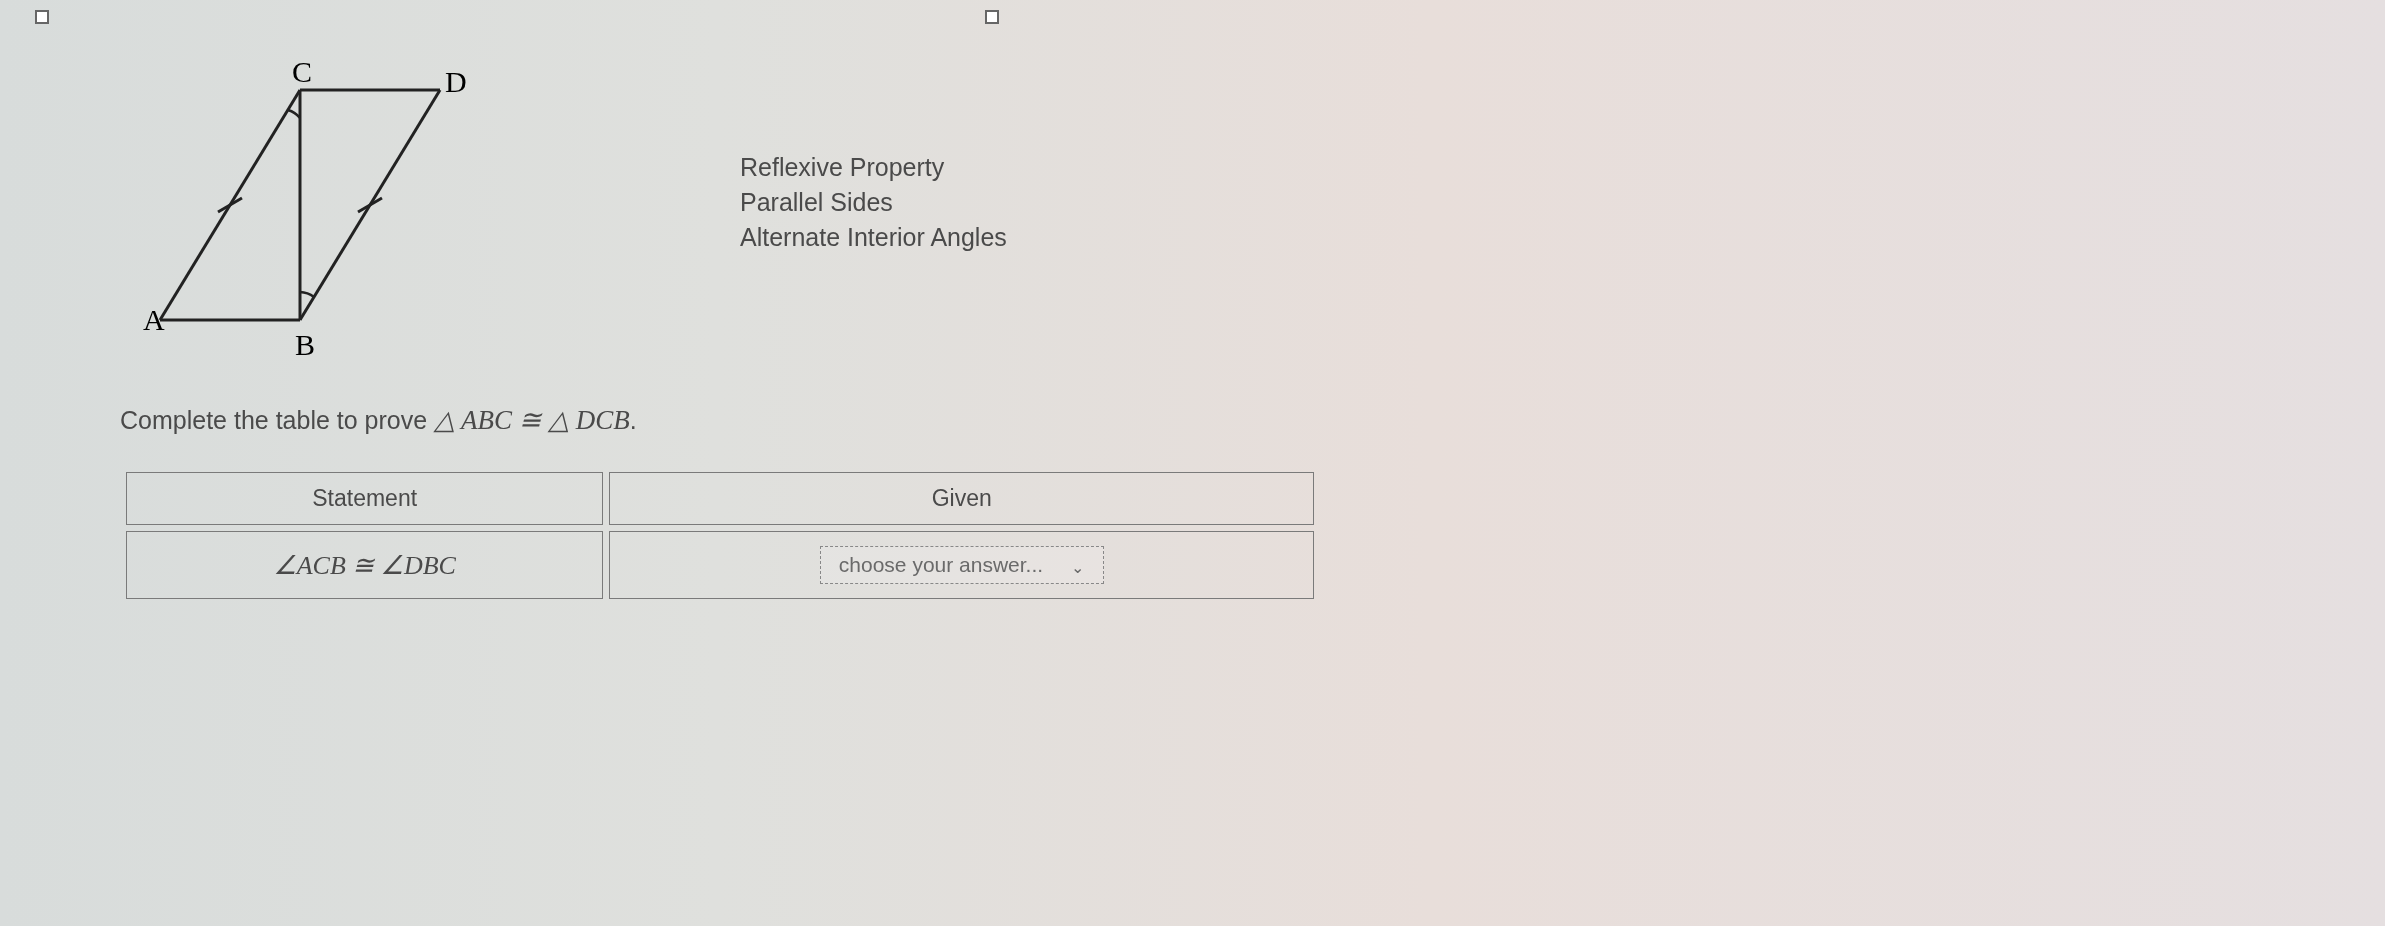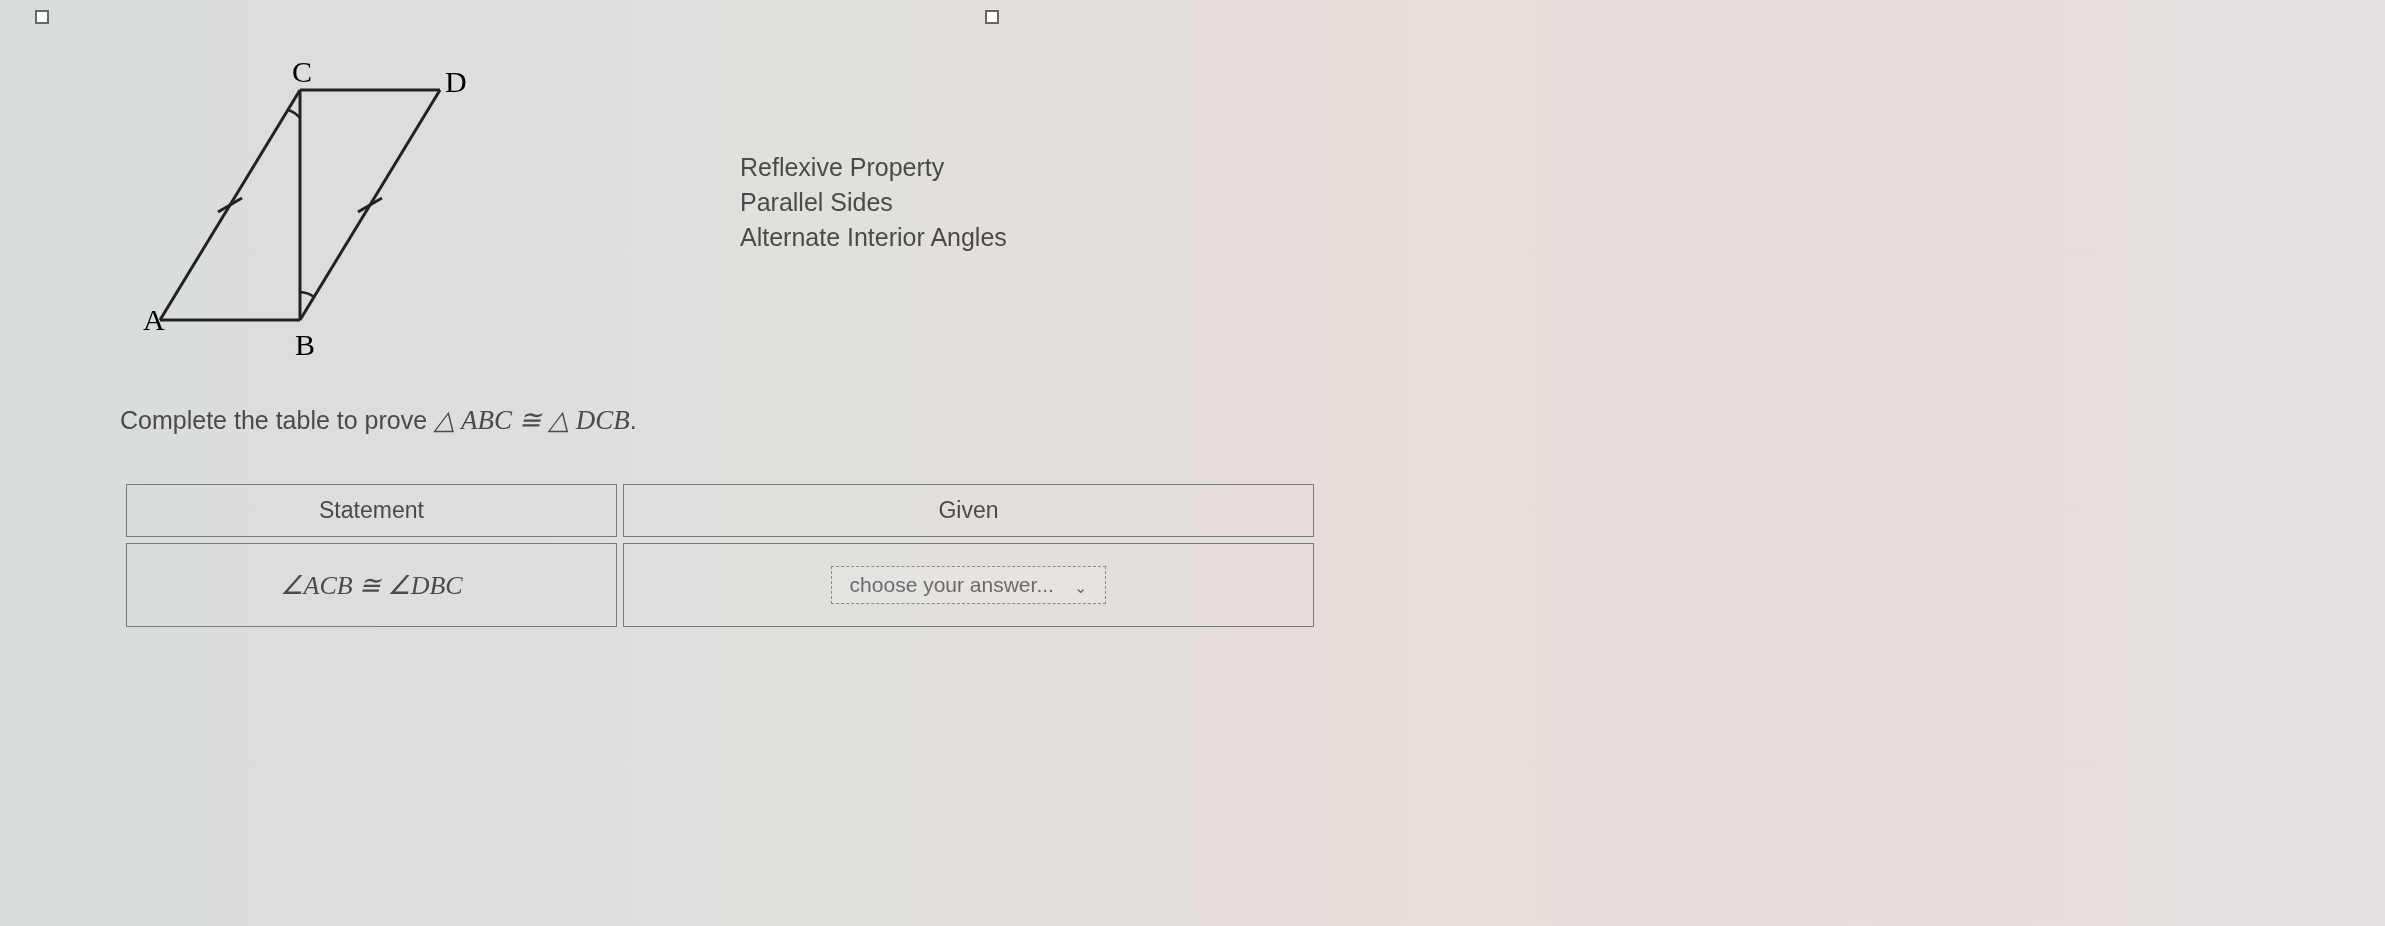--- a/index.html
+++ b/index.html
@@ -43,21 +43,21 @@
       margin-bottom: 6px;
     }
     .answer-option {
       font-size: 25px;
       color: #4a4a4a;
       line-height: 1.4;
     }
     .prompt {
       font-size: 25px;
       color: #4a4a4a;
-      margin-bottom: 42px;
+      margin-bottom: 30px;
       margin-top: 10px;
     }
     .prompt .math {
       font-family: "Times New Roman", serif;
       font-style: italic;
       font-size: 27px;
     }
     table.proof {
       width: 1200px;
       border-collapse: separate;
@@ -69,34 +69,34 @@
       font-size: 23px;
       color: #4a4a4a;
       padding: 12px;
       background: transparent;
       text-align: center;
     }
     table.proof td {
       border: 1px solid #7a7a7a;
       font-size: 24px;
       color: #4a4a4a;
-      padding: 22px;
+      padding: 14px;
       text-align: center;
       vertical-align: middle;
       height: 56px;
     }
     table.proof td .math {
       font-family: "Times New Roman", serif;
       font-style: italic;
       font-size: 26px;
     }
     .dropdown {
       display: inline-flex;
       align-items: flex-end;
-      gap: 20px;
+      gap: 28px;
       border: 1px dashed #888;
       padding: 6px 18px;
       color: #6a6a6a;
       font-size: 21px;
       cursor: pointer;
       background: rgba(255,255,255,0.15);
     }
     .dropdown .chev {
       font-size: 16px;
       color: #6a6a6a;

